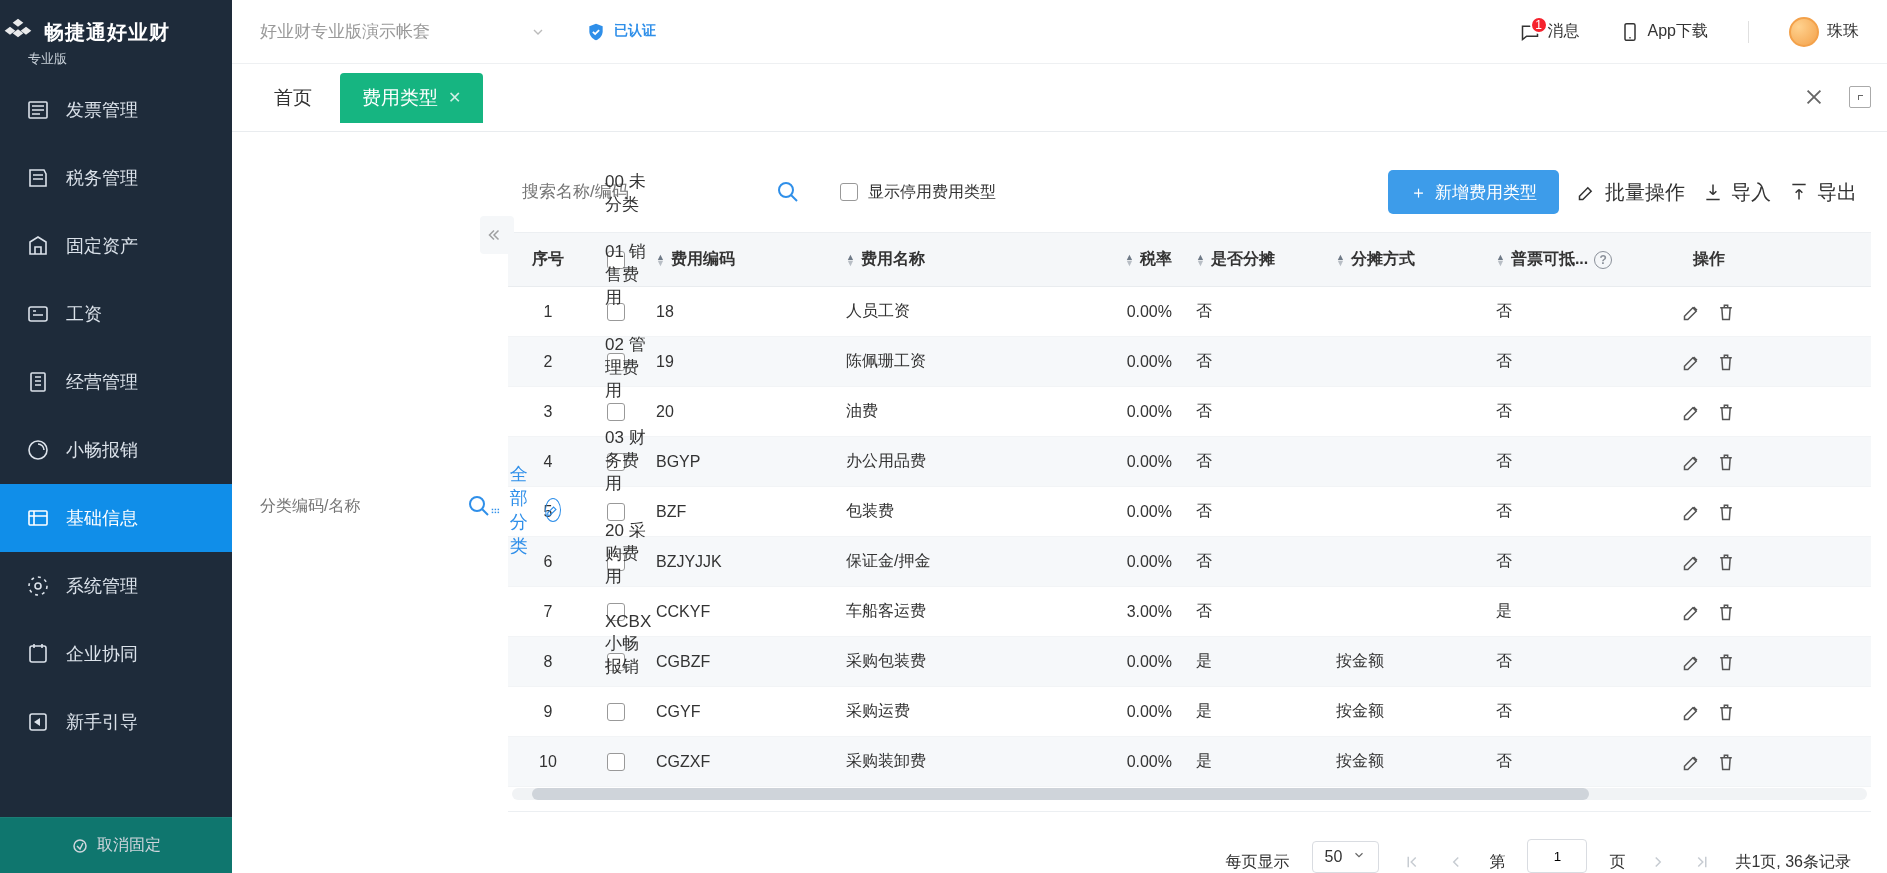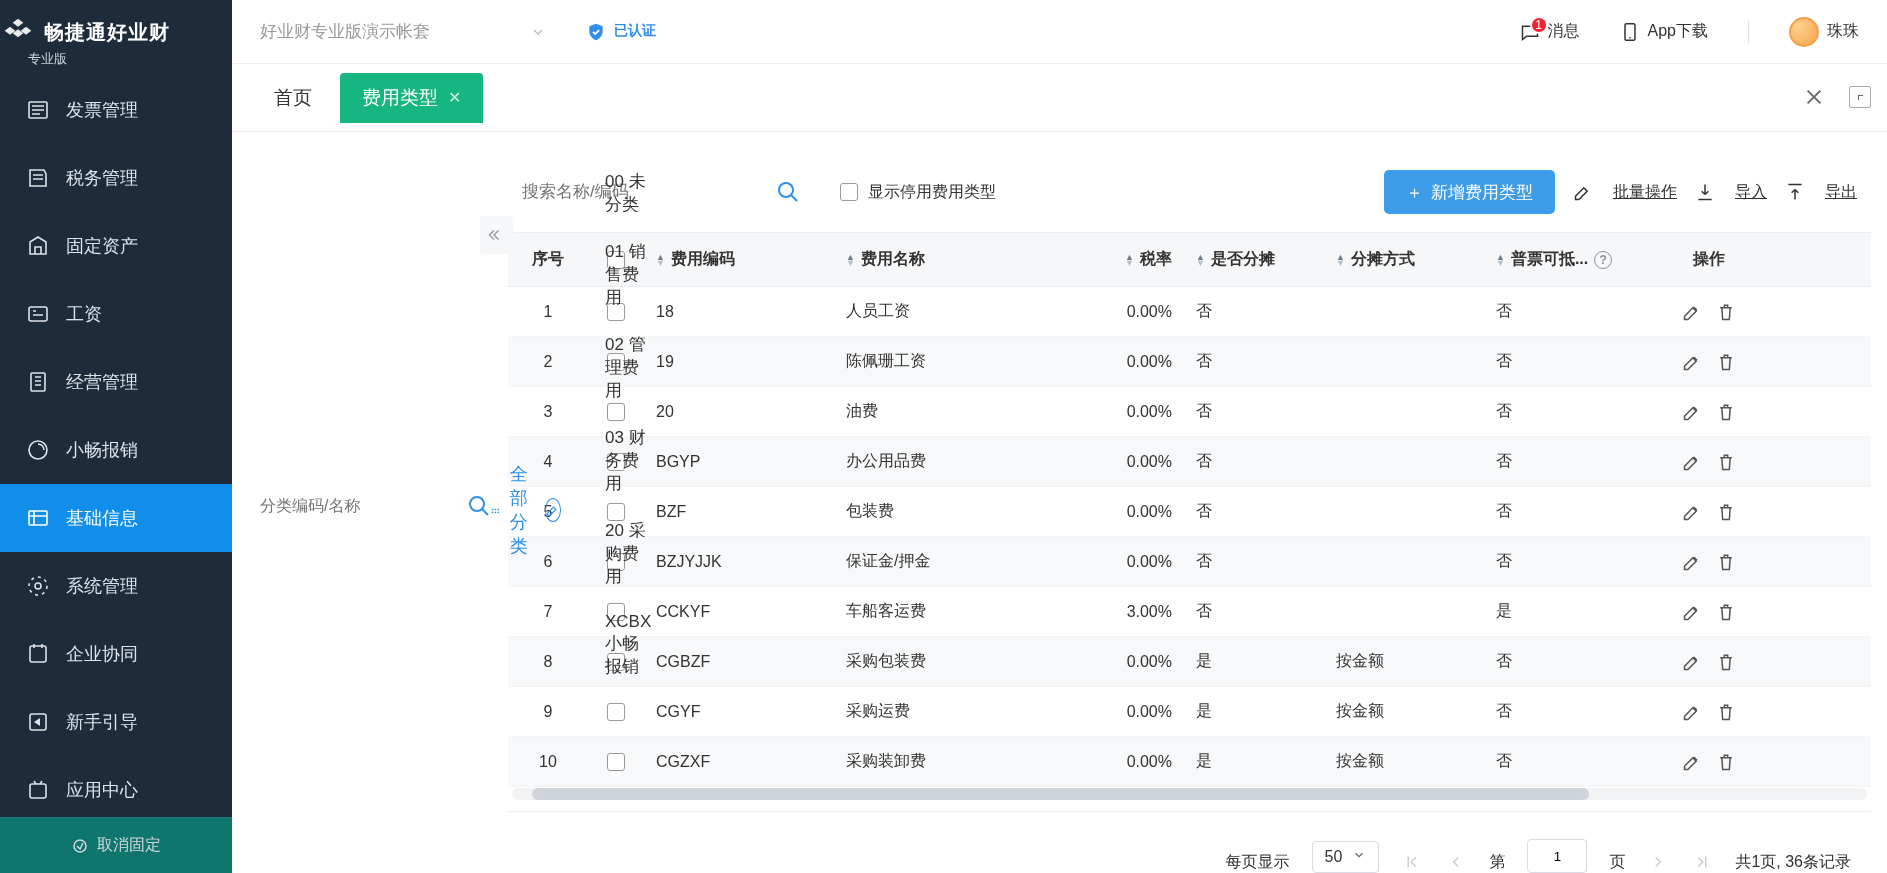--- a/index.html
+++ b/index.html
@@ -63,21 +63,21 @@
   
   .table-pane { flex: 1; display: flex; flex-direction: column; padding-top: 24px; }
   .toolbar { display: flex; align-items: center; gap: 18px; padding: 0 14px 18px 14px; }
   .tool-search { display:flex; align-items:center; gap:14px; width: 300px; }
   .tool-search input { border:none; outline:none; font-size:17px; color:#999; width: 240px; border-bottom: 1px solid transparent; }
   .tool-search .search-icon { color:#2f8fe9; width:24px; height:24px; }
   .chk { width: 18px; height: 18px; border: 1.5px solid #999; border-radius: 3px; display:inline-block; background:#fff; }
   .chk-label { display:flex; align-items:center; gap:10px; font-size:16px; color:#333; cursor:pointer; }
   .spacer { flex:1; }
   .btn-primary { background: #3d9cea; color:#fff; border:none; border-radius:5px; height: 44px; padding: 0 22px; font-size: 17px; display:flex; align-items:center; gap:8px; cursor:pointer; }
-  .btn-plain { background:none; border:none; color:#333; font-size:16px; display:flex; align-items:center; gap:20px; cursor:pointer;text-decoration:underline; }
+  .btn-plain { background:none; border:none; color:#333; font-size:20px; display:flex; align-items:center; gap:8px; cursor:pointer; }
   .btn-plain .icon-sm { color:#333; }
 
   
   .table-wrap { flex:1; overflow:hidden; border-top:1px solid #eceff2; }
   .thead { display:flex; background:#f5f7f9; height: 54px; align-items:center; border-bottom:1px solid #e9ecef; color:#333; font-weight:600; font-size:16px;}
   .tcell { padding: 0 12px; display:flex; align-items:center; gap:6px; }
   .tbody .trow { display:flex; height: 50px; align-items:center; font-size:16px; border-bottom:1px solid #f2f4f6; }
   .tbody .trow:nth-child(even) { background:#f6f8fa; }
   .w-idx { width: 80px; justify-content:center; }
   .w-chk { width: 56px; justify-content:center; }
@@ -205,29 +205,20 @@
           <span>企业协同</span>
         </div>
         <div class="nav-item">
           <span class="nav-icon">
             <svg viewBox="0 0 24 24">
               <rect x="4" y="4" width="16" height="16" rx="2" fill="none" stroke="currentColor" stroke-width="1.6"></rect>
               <path d="M8 12l6-4v8z" fill="currentColor"></path>
             </svg>
           </span>
           <span>新手引导</span>
-        </div>
-        <div class="nav-item">
-          <span class="nav-icon">
-            <svg viewBox="0 0 24 24">
-              <rect x="4" y="6" width="16" height="14" rx="2" fill="none" stroke="currentColor" stroke-width="1.6"></rect>
-              <path d="M8 3l2 3M16 3l-2 3" stroke="currentColor" stroke-width="1.6"></path>
-            </svg>
-          </span>
-          <span>应用中心</span>
         </div>
       </div>
 
     <div class="sidebar-footer">
       <span class="pin-icon">
         <svg viewBox="0 0 24 24">
             <circle cx="12" cy="12" r="8" fill="none" stroke="#d0d6dd" stroke-width="2"></circle>
             <path d="M8 12l4 4 4-8" fill="none" stroke="#d0d6dd" stroke-width="2"></path>
           </svg>
       </span>

